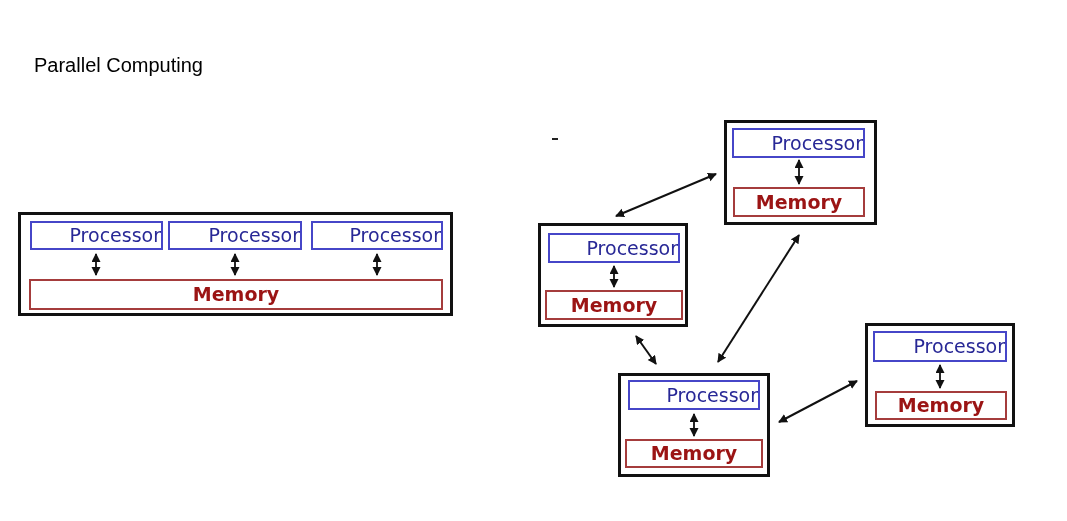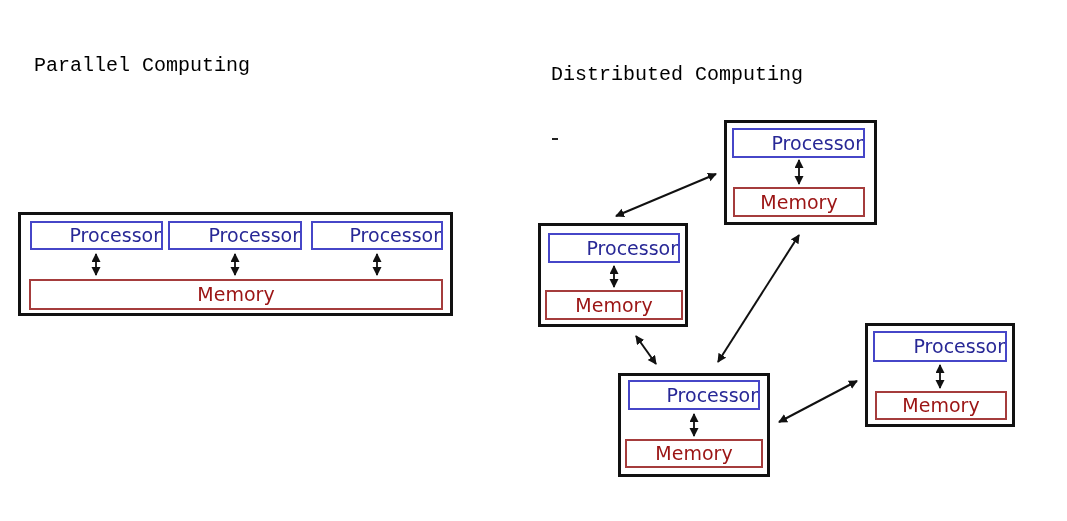--- a/index.html
+++ b/index.html
@@ -1,47 +1,46 @@
 <!DOCTYPE html>
 <html style="--background: #ffffff; --title-text: #000000; --box-border: #111111; --processor-border: #4646c8; --processor-text: #282896; --memory-border: #a53c3c; --memory-text: #9b1414; --arrow: #111111;"><head>
 <meta charset="utf-8">
 <style>
   html,body{margin:0;padding:0;background:#fff;}
   .canvas{
     position:relative;width:1067px;height:521px;background:var(--background,#fff);
     overflow:hidden;font-family:"DejaVu Sans",sans-serif;
   }
   .title{
-    position:absolute;font-family:Liberation Mono, monospace;
+    position:absolute;font-family:Liberation Sans, sans-serif;
     font-size:20px;color:var(--title-text,#000);white-space:nowrap;
   }
   .machine{
     position:absolute;border:3px solid var(--box-border,#111);background:#fff;
   }
   .node{
     position:absolute;border:3px solid var(--box-border,#111);background:#fff;
   }
   .proc,.mem{
     position:absolute;display:flex;align-items:center;justify-content:center;
     background:#fff;font-size:19px;line-height:1;white-space:nowrap;
   }
   .proc{border:2px solid var(--processor-border,#4646c8);color:var(--processor-text,#282896);justify-content:flex-end;}
-  .mem{border:2px solid var(--memory-border,#a53c3c);color:var(--memory-text,#9b1414);}
+  .mem{border:2px solid var(--memory-border,#a53c3c);color:var(--memory-text,#9b1414);font-weight:bold;}
   .arrow-layer{position:absolute;left:0;top:0;width:1067px;height:521px;pointer-events:none;}
   .arrow-layer line{stroke:var(--arrow,#111);}
   .stray{position:absolute;left:552px;top:138px;width:6px;height:2px;background:#222;}
 </style>
 </head>
 <body>
 
 <div class="canvas">
 
   <div class="title" style="left:34px;top:54px">Parallel Computing</div>
 
-  <div class="title" style="left:551px;top:63px">Distributed Computing</div>
 
   <div class="stray"></div>
 
   <div class="machine" style="left:18px;top:212px;width:429px;height:98px">
     <div class="proc" style="left:9px;top:6px;width:129px;height:25px">
       <span>Processor</span>
     </div>
     <div class="proc" style="left:147px;top:6px;width:130px;height:25px">
       <span>Processor</span>
     </div>

